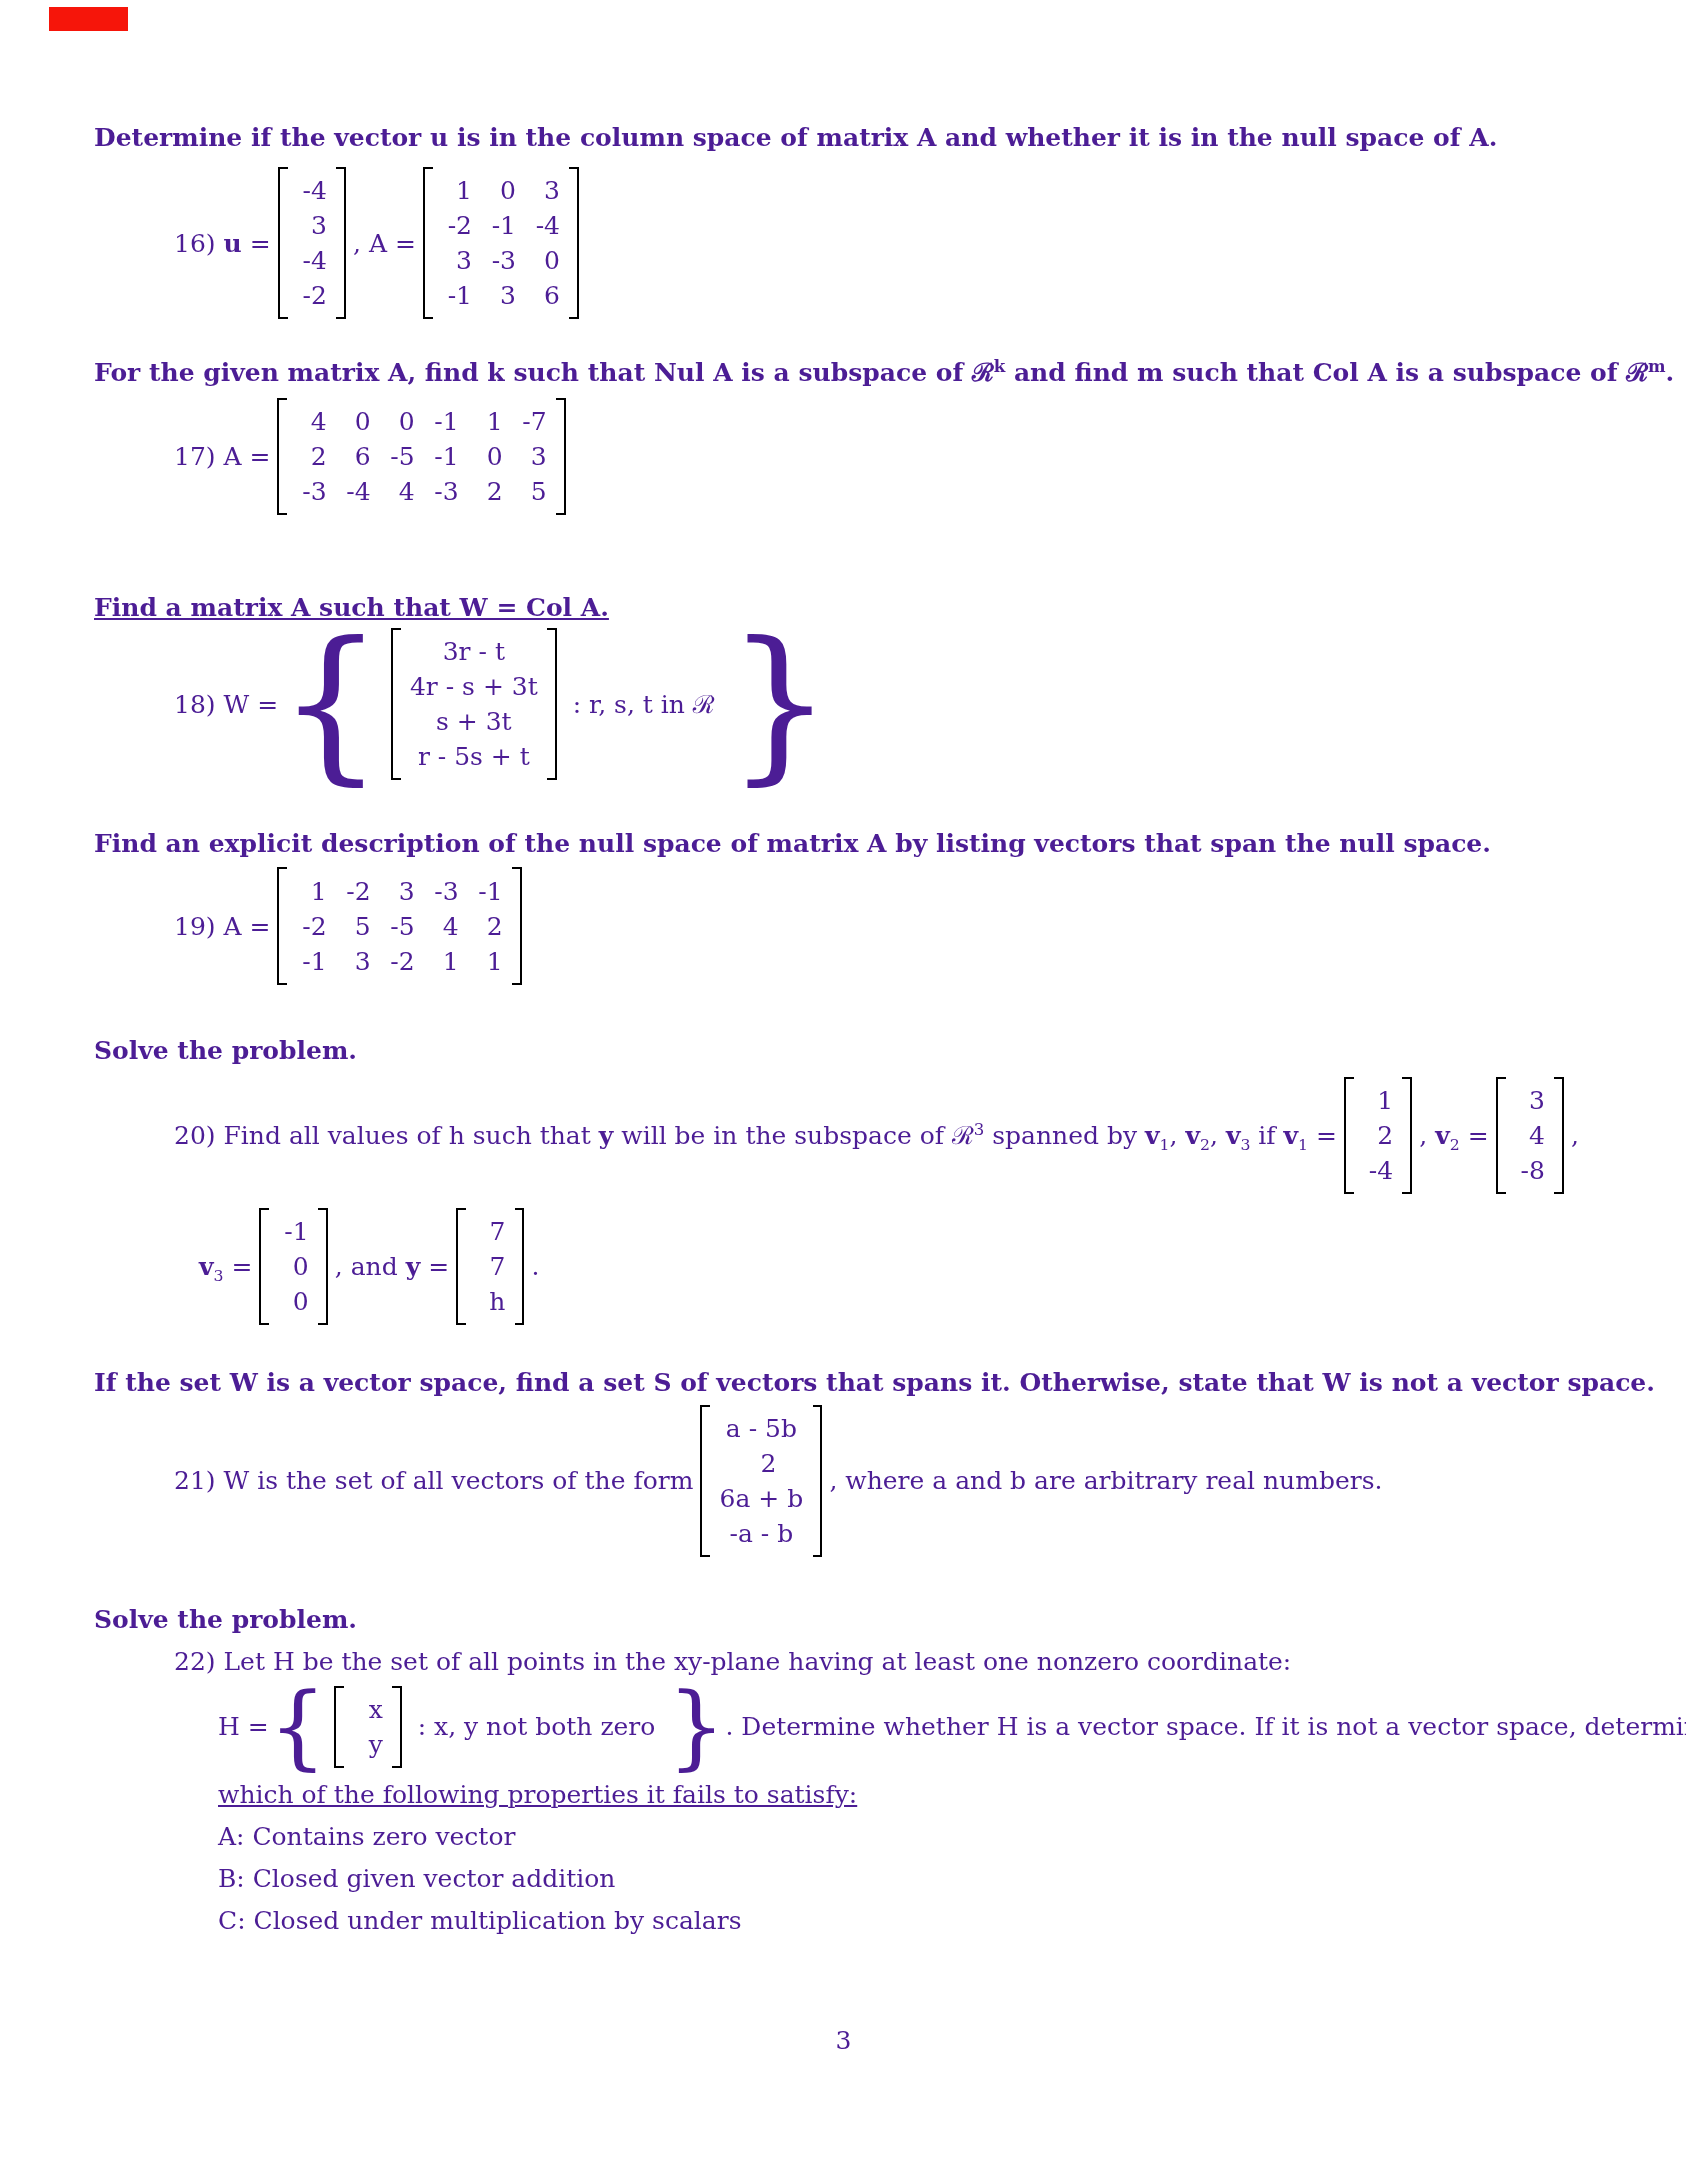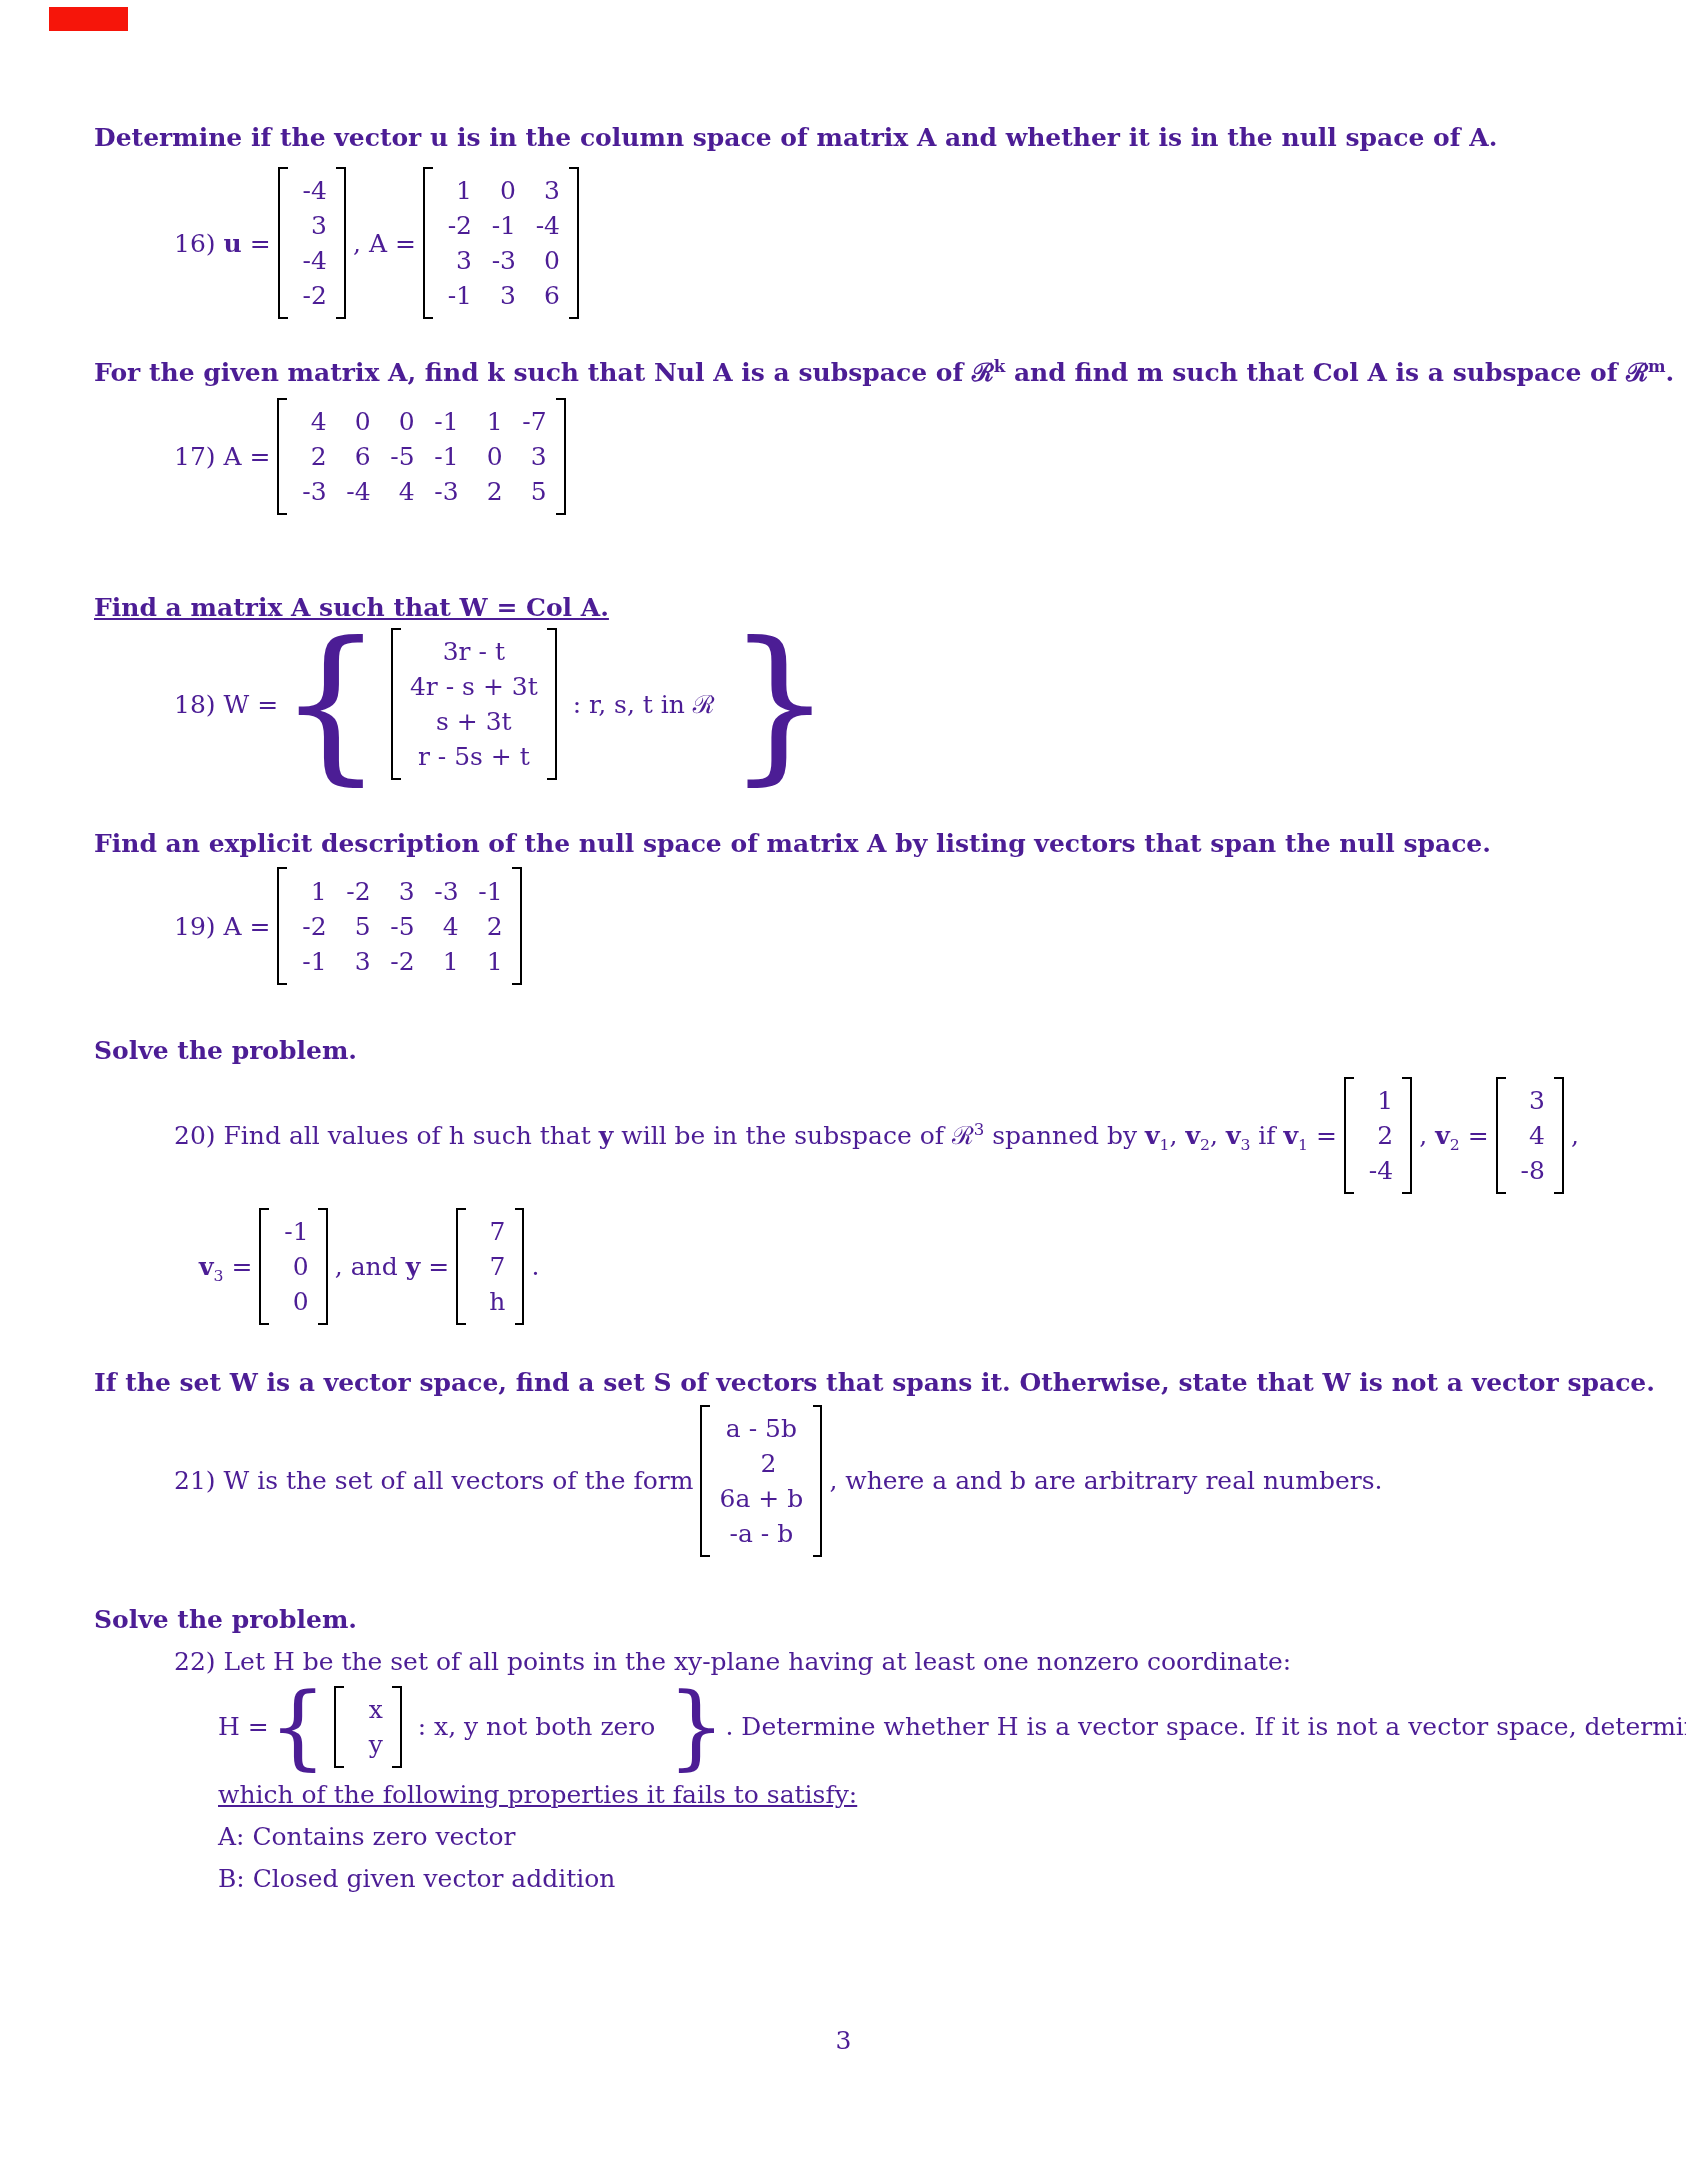--- a/index.html
+++ b/index.html
@@ -295,18 +295,19 @@
             <span class="mcell">y</span>
           </div>
         </span>
       <span class="cond"><span>: x, y not both zero</span></span>
       <span class="brace brace2">}</span>
       <span><span>. Determine whether H is a vector space. If it is not a vector space, determine</span></span>
     </div>
     <div class="textline ml3 mt-p22c"><span>which of the following properties it fails to satisfy:</span></div>
     <div class="textline ml3 mt-prop"><span>A:  Contains zero vector</span></div>
     <div class="textline ml3 mt-prop"><span>B:  Closed given vector addition</span></div>
+    <div class="textline ml3 mt-prop"><span>C:  Closed under multiplication by scalars</span></div>
 
   </div>
 
   <div class="pagenum">3</div>
 </div>
 
 
 </body></html>

